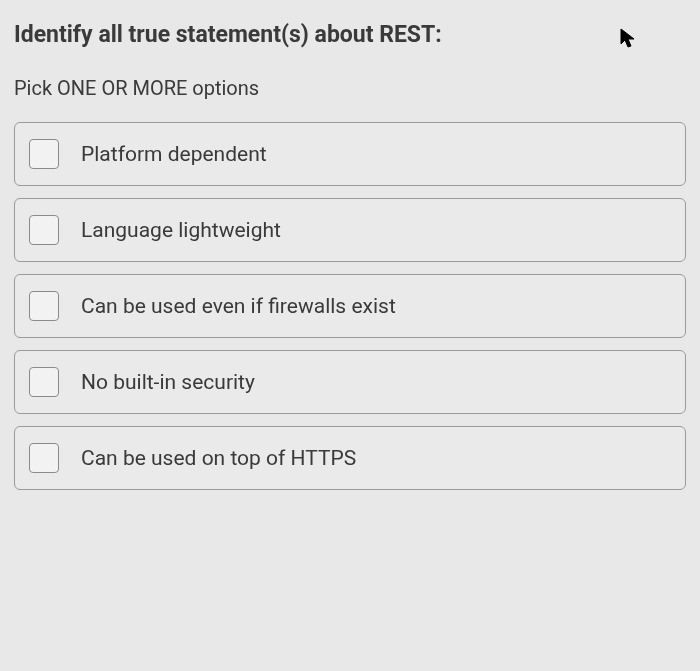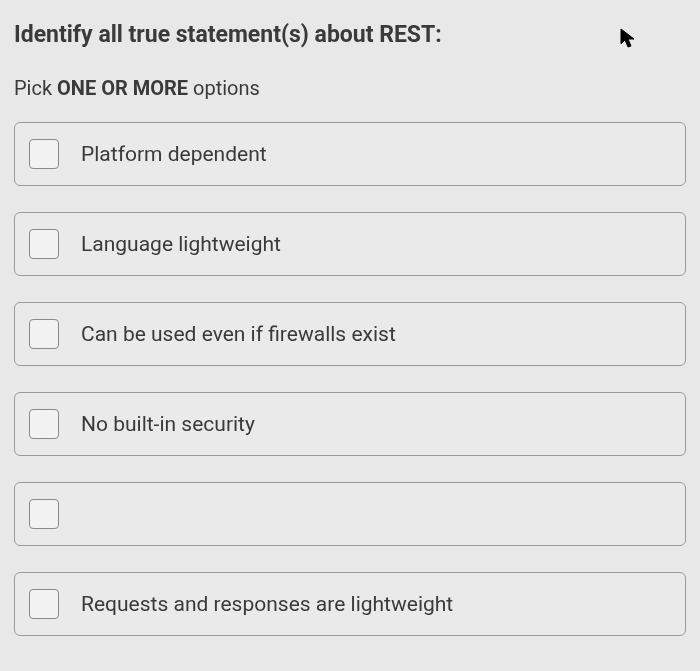--- a/index.html
+++ b/index.html
@@ -22,26 +22,26 @@
       color: #3a3a3a;
       margin-bottom: 26px;
       line-height: 1.3;
     }
     .instruction {
       font-size: 20px;
       color: #3a3a3a;
       margin-bottom: 22px;
     }
     .instruction strong {
-      font-weight: 700;
+      font-weight: 400;
     }
     .options {
       display: flex;
       flex-direction: column;
-      gap: 26px;
+      gap: 12px;
     }
     .option-row {
       display: flex;
       align-items: center;
       border: 1px solid #9a9a9a;
       border-radius: 6px;
       background: #eaeaea;
       padding: 16px 14px;
       cursor: pointer;
     }
@@ -93,26 +93,23 @@
     <span class="option-label">Can be used even if firewalls exist</span>
   </label>
 
   <label class="option-row">
     <span class="checkbox"></span>
     <span class="option-label">No built-in security</span>
   </label>
 
   <label class="option-row">
     <span class="checkbox"></span>
+    <span class="option-label">Can be used on top of HTTPS</span>
   </label>
 
-  <label class="option-row">
-    <span class="checkbox"></span>
-    <span class="option-label">Requests and responses are lightweight</span>
-  </label>
 
 </div>
 
 <div class="cursor">
   <svg width="18" height="22" viewBox="0 0 18 22">
     <path d="M1 1 L1 16 L5 12 L8 19 L11 18 L8 11 L14 11 Z" fill="#000" stroke="#000" stroke-width="1"></path>
   </svg>
 </div>
 
 </body></html>

